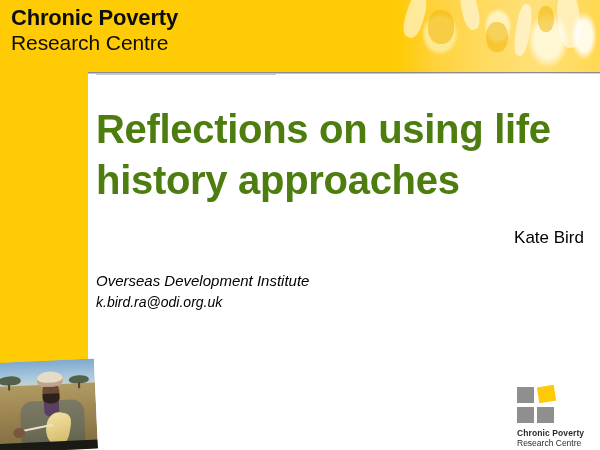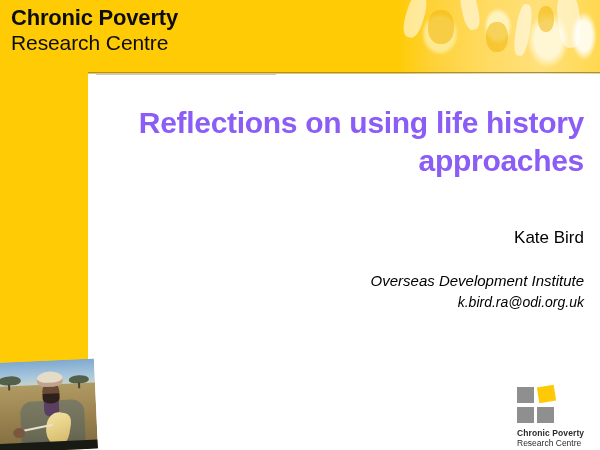--- a/index.html
+++ b/index.html
@@ -107,44 +107,44 @@
     font-weight: normal;
     letter-spacing: -0.1px;
   }
 
   
   .title {
     position: absolute;
     left: 96px;
     top: 104px;
     width: 488px;
-    text-align: right;
-    font-size: 30px;
+    text-align: left;
+    font-size: 40px;
     font-weight: bold;
-    color: #8b5cf6;
+    color: #4d7c0f;
     line-height: 1.28;
     letter-spacing: -0.3px;
   }
 
   
   .author {
     position: absolute;
     left: 96px;
     top: 228px;
     width: 488px;
     text-align: right;
     font-size: 17px;
     color: #000000;
   }
   .affil {
     position: absolute;
     left: 96px;
     top: 270px;
     width: 488px;
-    text-align: right;
+    text-align: left;
     font-size: 15px;
     font-style: italic;
     color: #000000;
     line-height: 1.45;
   }
   .affil .email {
     font-size: 14px;
   }
 
   

